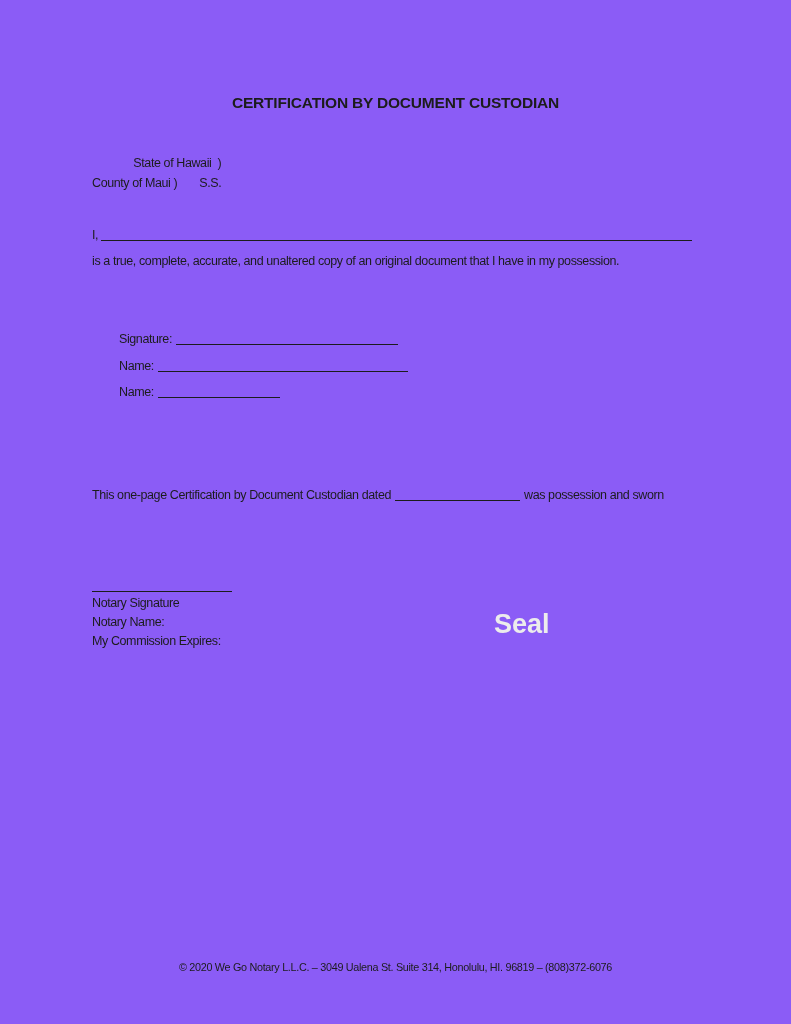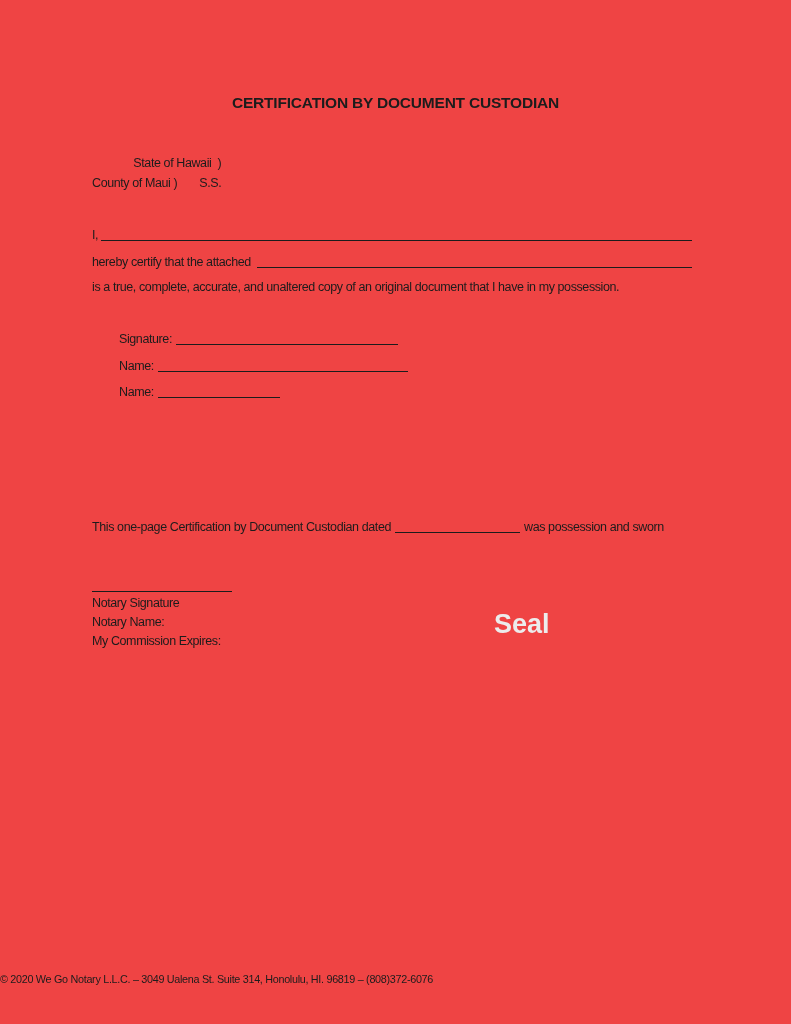--- a/index.html
+++ b/index.html
@@ -4,21 +4,21 @@
 <style>
   * { margin: 0; padding: 0; box-sizing: border-box; }
   html, body { background: #e9e9e9; }
   body { font-family: "Liberation Sans", sans-serif; }
 
   .page {
     position: relative;
     width: 791px;
     height: 1024px;
     margin: 0 auto;
-    background: #ef4444;
+    background: #8b5cf6;
     color: #1c1c1c;
     overflow: hidden;
     font-size: 12.5px;
     letter-spacing: -0.4px;
   }
 
   .doc-title {
     position: absolute;
     top: 94px;
     left: 0;
@@ -34,21 +34,21 @@
     top: 154px;
     left: 92px;
     line-height: 19.5px;
   }
   .venue .pre { white-space: pre; text-align: right; }
   .ss { margin-left: 22px; }
 
   .block { position: absolute; left: 92px; width: 600px; }
   .certification { top: 227px; }
   .fields { top: 331px; margin-left: 27px; }
-  .jurat { top: 487px; margin-top: 32px; }
+  .jurat { top: 487px; }
 
   .docline {
     display: flex;
     align-items: baseline;
     height: 26.5px;
     white-space: pre;
   }
   .jurat .docline { height: 25.5px; }
 
   .bl {
@@ -88,46 +88,42 @@
     font-weight: bold;
     letter-spacing: 0;
     color: #ececec;
   }
 
   .footer {
     position: absolute;
     top: 961px;
     left: 0;
     right: 0;
+    text-align: center;
     font-size: 10.8px;
     letter-spacing: -0.3px;
-    margin-top: 12px;
   }
 </style>
 </head>
 <body>
 
 <div class="page">
 
   <div class="doc-title">CERTIFICATION BY DOCUMENT CUSTODIAN</div>
 
   <div class="venue">
     <div class="pre">State of Hawaii  )</div>
     <div>
       <span class="pre">County of Maui )</span><span class="ss">S.S.</span>
     </div>
   </div>
 
   <div class="block certification">
     <div class="docline">
       <span>I,</span>
-      <span class="bl grow"></span>
-    </div>
-    <div class="docline">
-      <span>hereby certify that the attached </span>
       <span class="bl grow"></span>
     </div>
     <div class="docline">
       <span>is a true, complete, accurate, and unaltered copy of an original document that I have in my possession.</span>
     </div>
   </div>
 
   <div class="block fields">
     <div class="docline">
       <span>Signature:</span>

